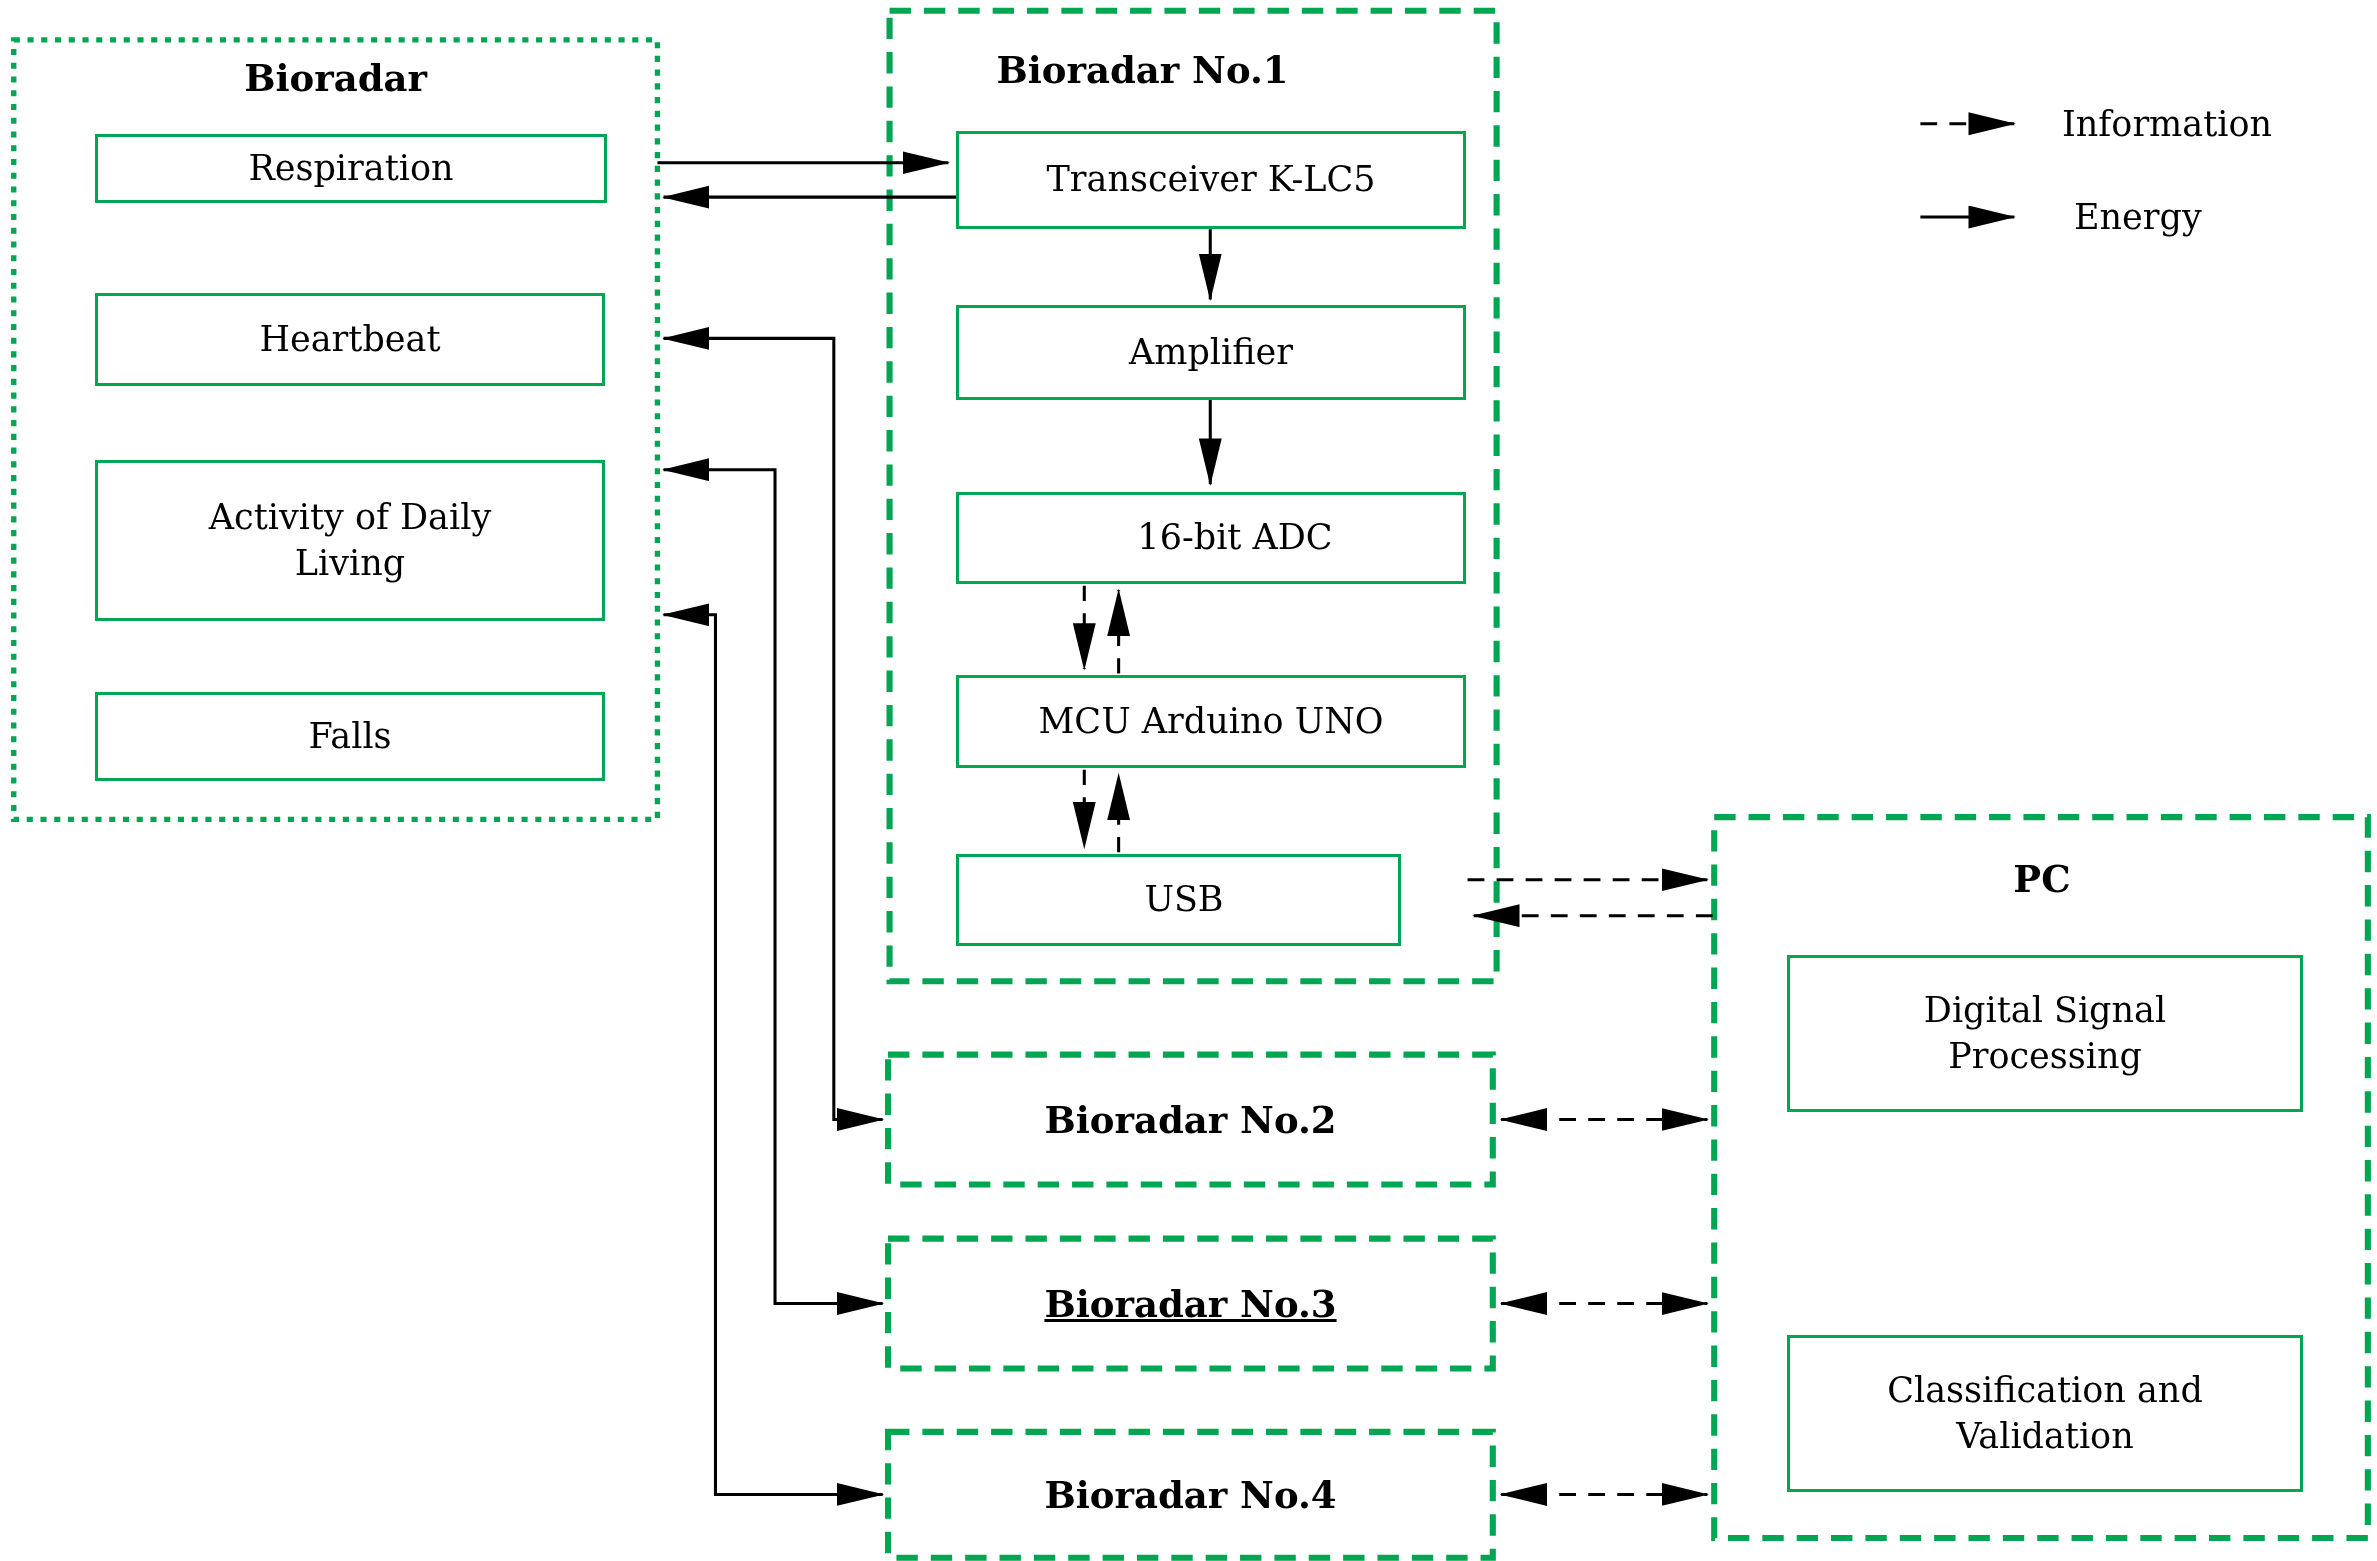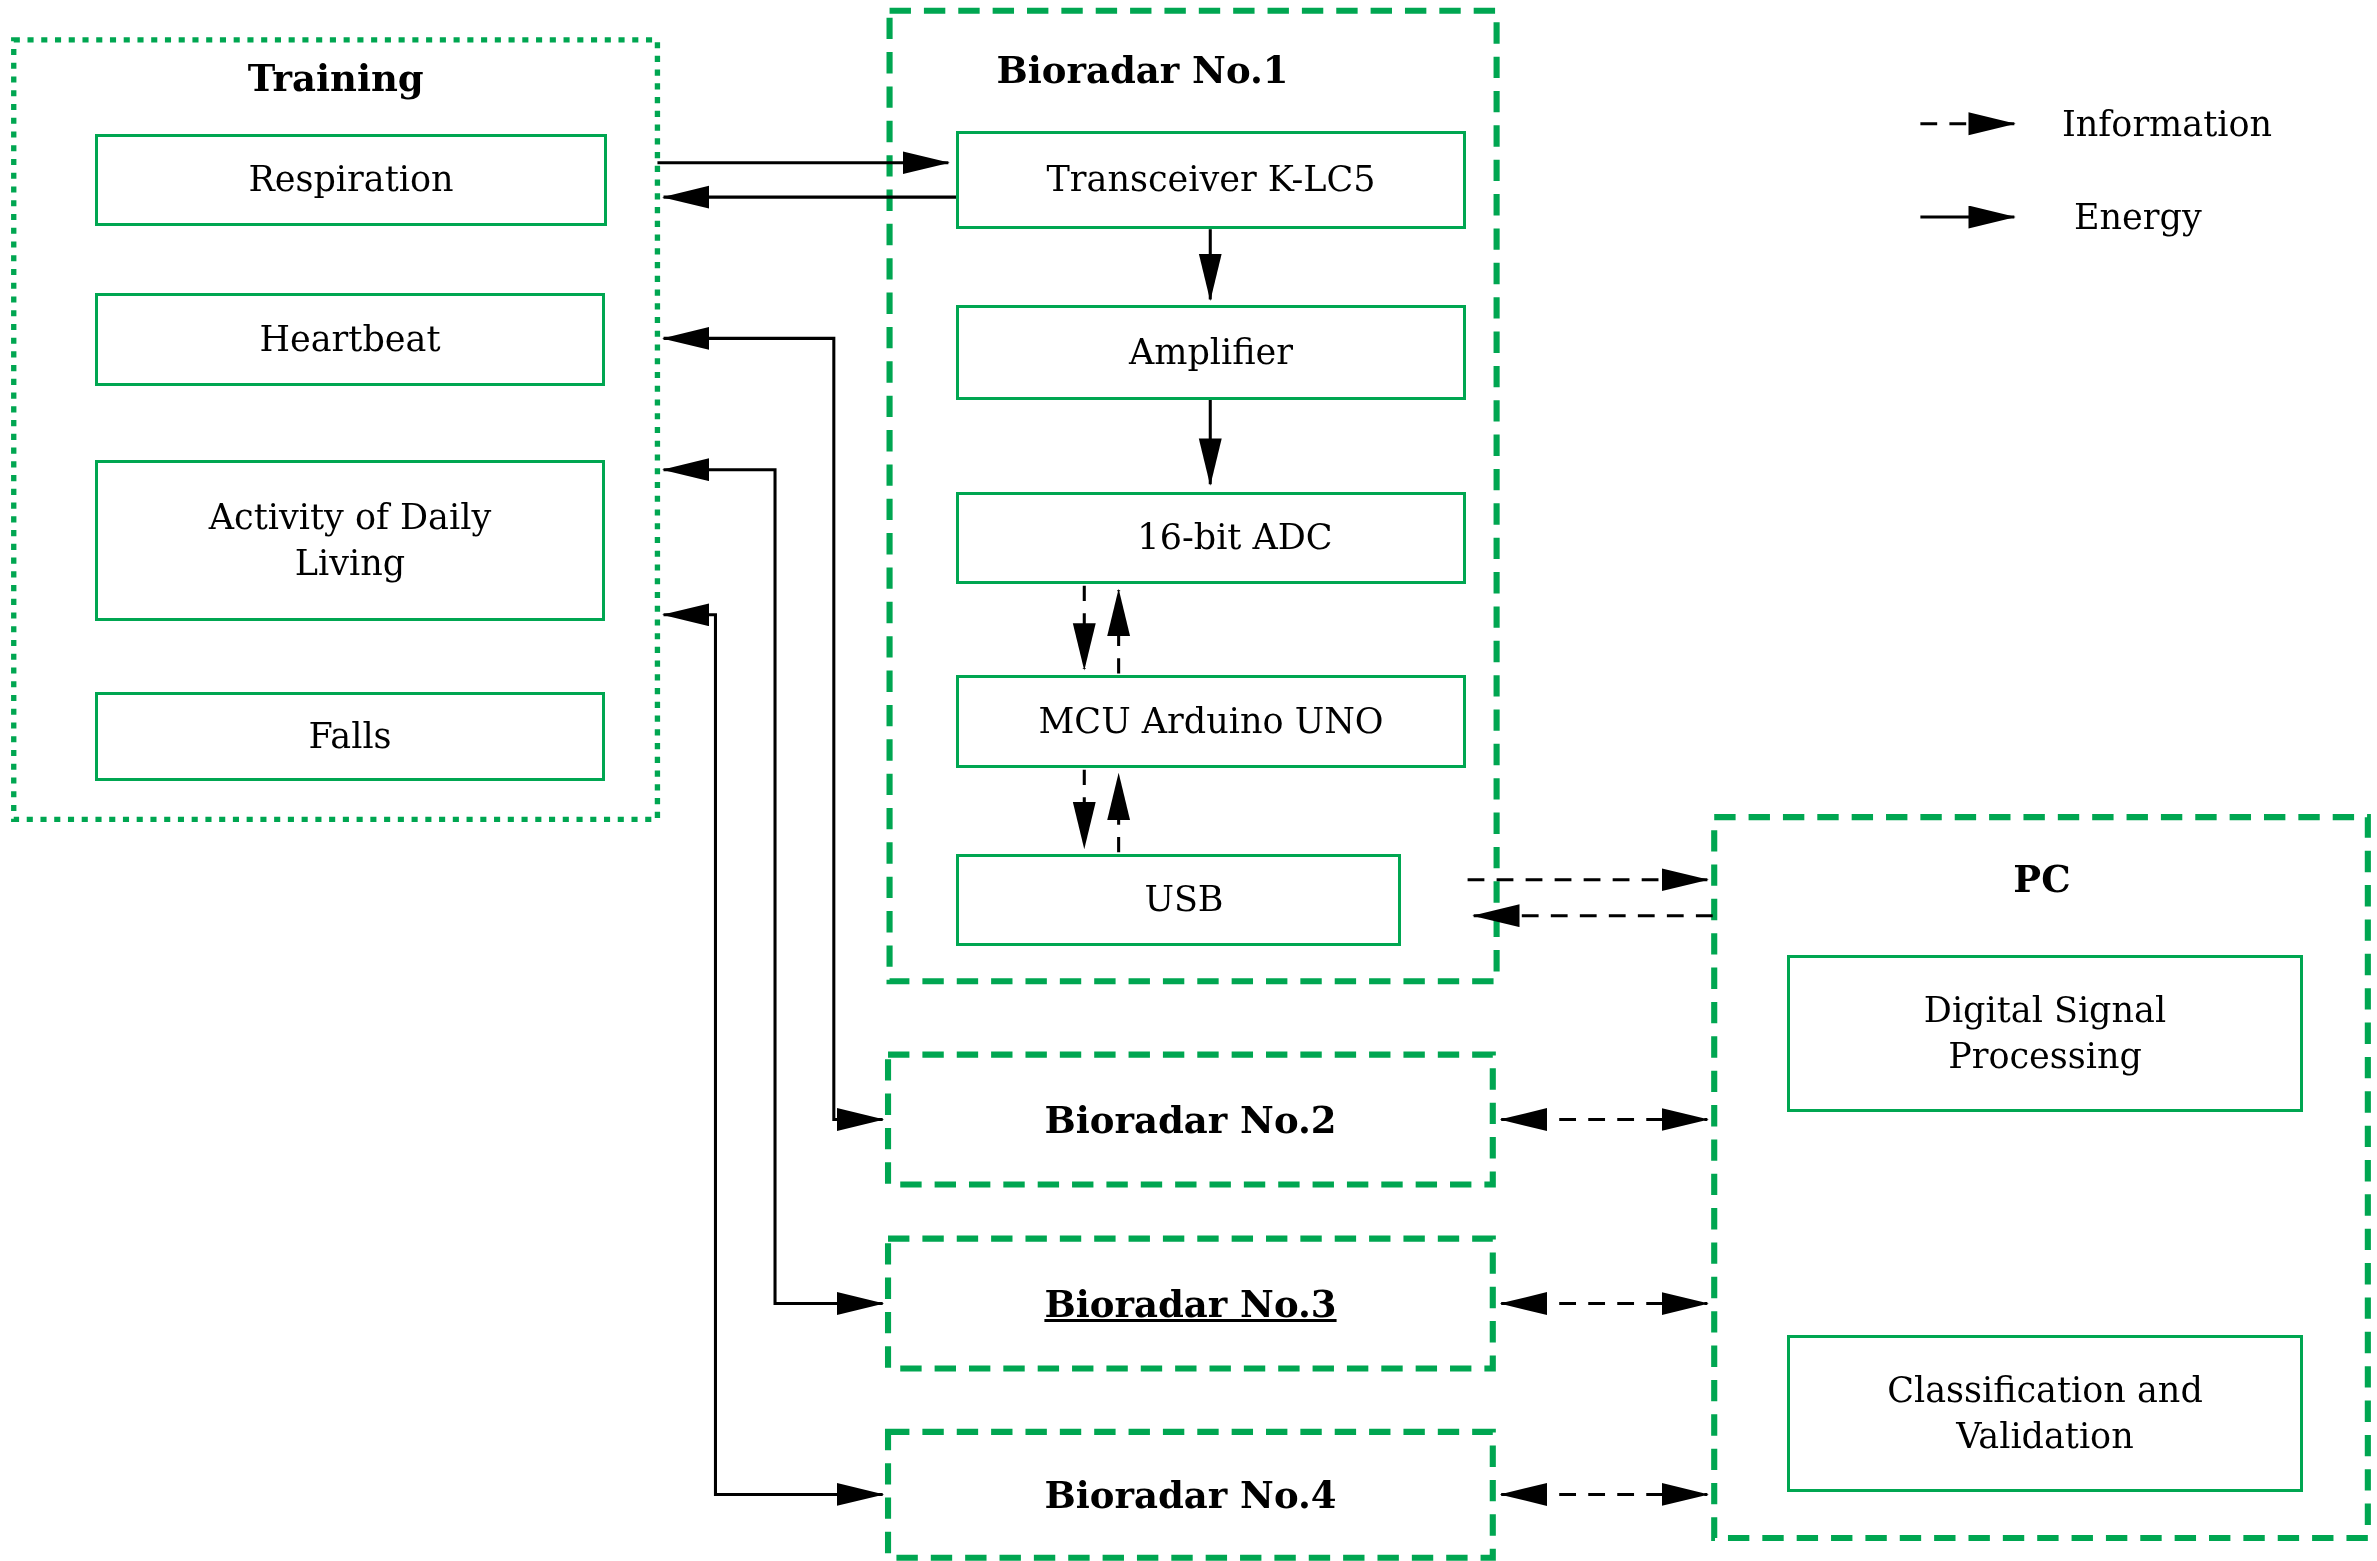--- a/index.html
+++ b/index.html
@@ -77,28 +77,28 @@
     <path d="M869,805 L937,805 L937,1957 L1156,1957" stroke="#000" stroke-width="4" fill="none" marker-start="url(#arr)" marker-end="url(#arr)"></path>
 
     <path d="M1966,1466 L2236,1466" stroke="#000" stroke-width="4" fill="none" stroke-dasharray="22 16" marker-start="url(#arr)" marker-end="url(#arr)"></path>
     <path d="M1966,1707 L2236,1707" stroke="#000" stroke-width="4" fill="none" stroke-dasharray="22 16" marker-start="url(#arr)" marker-end="url(#arr)"></path>
     <path d="M1966,1957 L2236,1957" stroke="#000" stroke-width="4" fill="none" stroke-dasharray="22 16" marker-start="url(#arr)" marker-end="url(#arr)"></path>
 
     <path d="M2515,162 L2638,162" stroke="#000" stroke-width="4" fill="none" stroke-dasharray="22 16" marker-end="url(#arr)"></path>
     <path d="M2515,284 L2638,284" stroke="#000" stroke-width="4" fill="none" marker-end="url(#arr)"></path>
   </svg>
 
-  <div class="grouptitle" style="left:13.7px;top:47px;width:644px;height:61px;">Training</div>
+  <div class="grouptitle" style="left:13.7px;top:47px;width:644px;height:61px;">Bioradar</div>
   <div class="grouptitle" style="left:839px;top:37px;width:607px;height:66px;">Bioradar No.1</div>
   <div class="grouptitle" style="left:1715px;top:846px;width:654px;height:66px;">PC</div>
   <div class="grouptitle" style="left:888px;top:1055px;width:605px;height:130px;">Bioradar No.2</div>
   <div class="grouptitle" style="left:888px;top:1239px;width:605px;height:130px;text-decoration:underline;">Bioradar No.3</div>
   <div class="grouptitle" style="left:888px;top:1432px;width:605px;height:126px;">Bioradar No.4</div>
 
-  <div class="node" style="left:95px;top:134px;width:512px;height:92px;">
+  <div class="node" style="left:95px;top:134px;width:512px;height:69px;">
     <span class="inner">Respiration</span>
   </div>
   <div class="node" style="left:95px;top:460px;width:510px;height:161px;">
     <span class="inner" style="max-width:344px;">Activity of Daily Living</span>
   </div>
   <div class="node" style="left:95px;top:293px;width:510px;height:93px;">
     <span class="inner">Heartbeat</span>
   </div>
   <div class="node" style="left:95px;top:692px;width:510px;height:89px;text-align:right;">
     <span class="inner">Falls</span>

